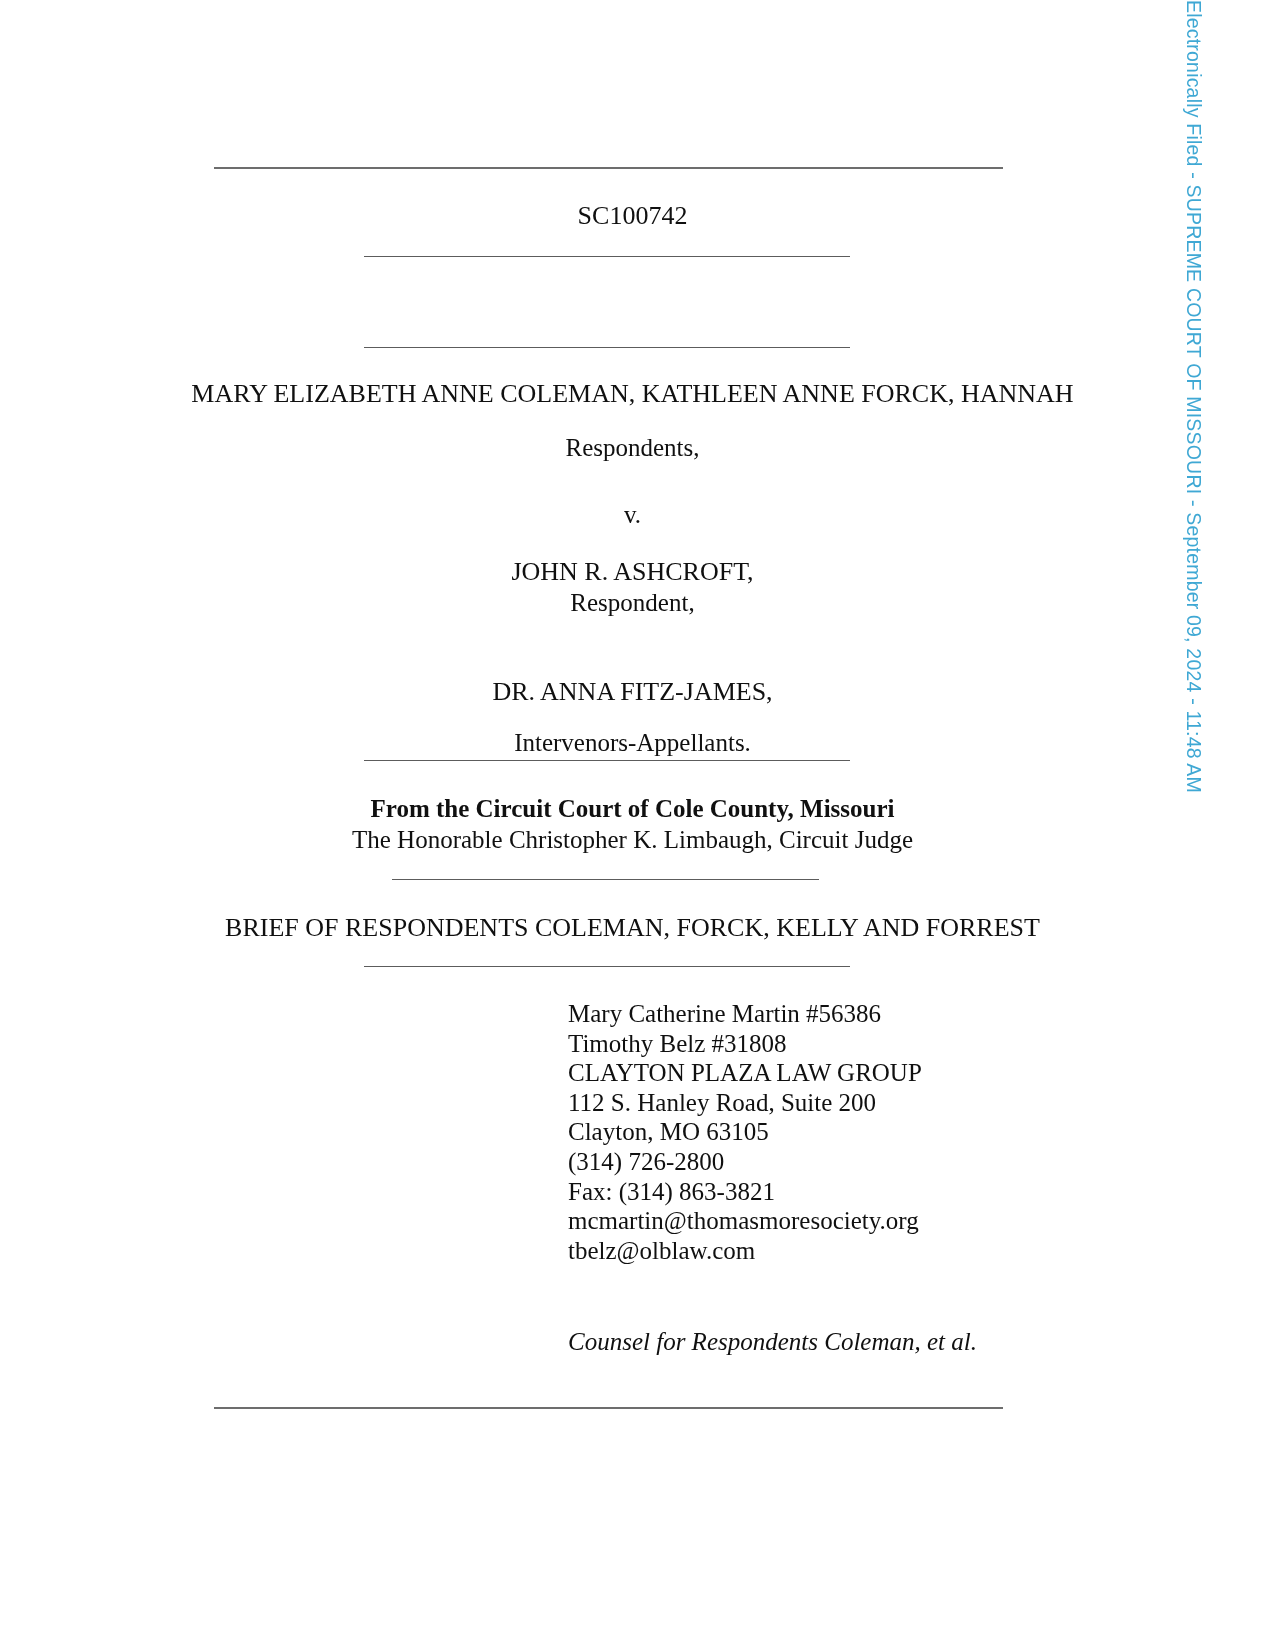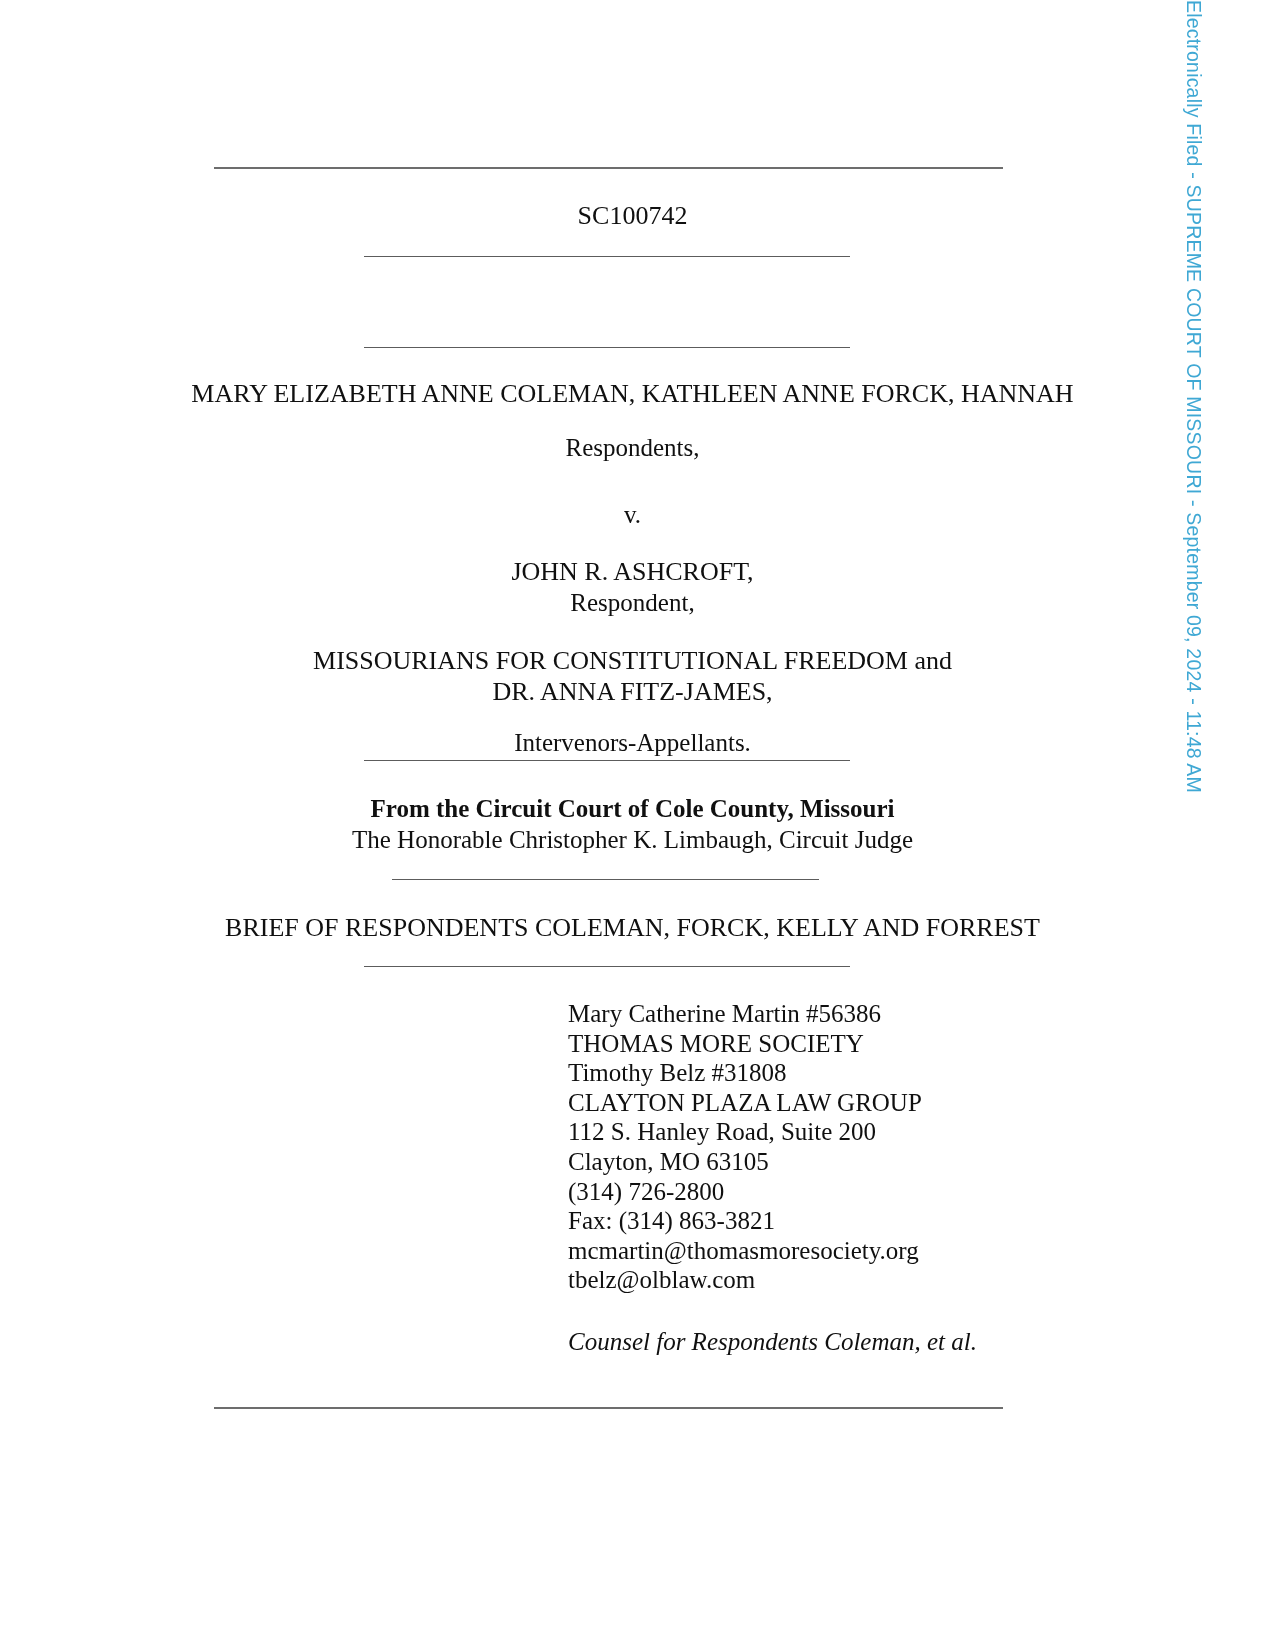--- a/index.html
+++ b/index.html
@@ -107,38 +107,36 @@
     <div class="rule thin" style="left:364px; top:347px; width:486px;"></div>
 
     <div class="ctr caps" style="top:379px;">MARY ELIZABETH ANNE COLEMAN, KATHLEEN ANNE FORCK, HANNAH</div>
     <div class="ctr role" style="top:433px;">Respondents,</div>
 
     <div class="ctr normal" style="top:500px;">v.</div>
 
     <div class="ctr caps" style="top:557px;">JOHN R. ASHCROFT,</div>
     <div class="ctr role" style="top:588px;">Respondent,</div>
 
-    <div class="ctr caps" style="top:646px;">MISSOURIANS FOR CONSTITUTIONAL FREEDOM and</div>
     <div class="ctr caps" style="top:677px;">DR. ANNA FITZ-JAMES,</div>
     <div class="ctr role" style="top:728px;">Intervenors-Appellants.</div>
 
     <div class="rule thin" style="left:364px; top:760px; width:486px;"></div>
 
     <div class="ctr normal" style="top:794px;font-weight:bold;">From the Circuit Court of Cole County, Missouri</div>
     <div class="ctr normal" style="top:825px;">The Honorable Christopher K. Limbaugh, Circuit Judge</div>
 
     <div class="rule thin" style="left:392px; top:879px; width:427px;"></div>
 
     <div class="ctr caps" style="top:913px;">BRIEF OF RESPONDENTS COLEMAN, FORCK, KELLY AND FORREST</div>
 
     <div class="rule thin" style="left:364px; top:966px; width:486px;"></div>
 
     <div id="counsel">
       <span class="line">Mary Catherine Martin #56386</span>
-      <span class="line">THOMAS MORE SOCIETY</span>
       <span class="line">Timothy Belz #31808</span>
       <span class="line">CLAYTON PLAZA LAW GROUP</span>
       <span class="line">112 S. Hanley Road, Suite 200</span>
       <span class="line">Clayton, MO 63105</span>
       <span class="line">(314) 726-2800</span>
       <span class="line">Fax: (314) 863-3821</span>
       <span class="line">mcmartin@thomasmoresociety.org</span>
       <span class="line">tbelz@olblaw.com</span>
     </div>
 

